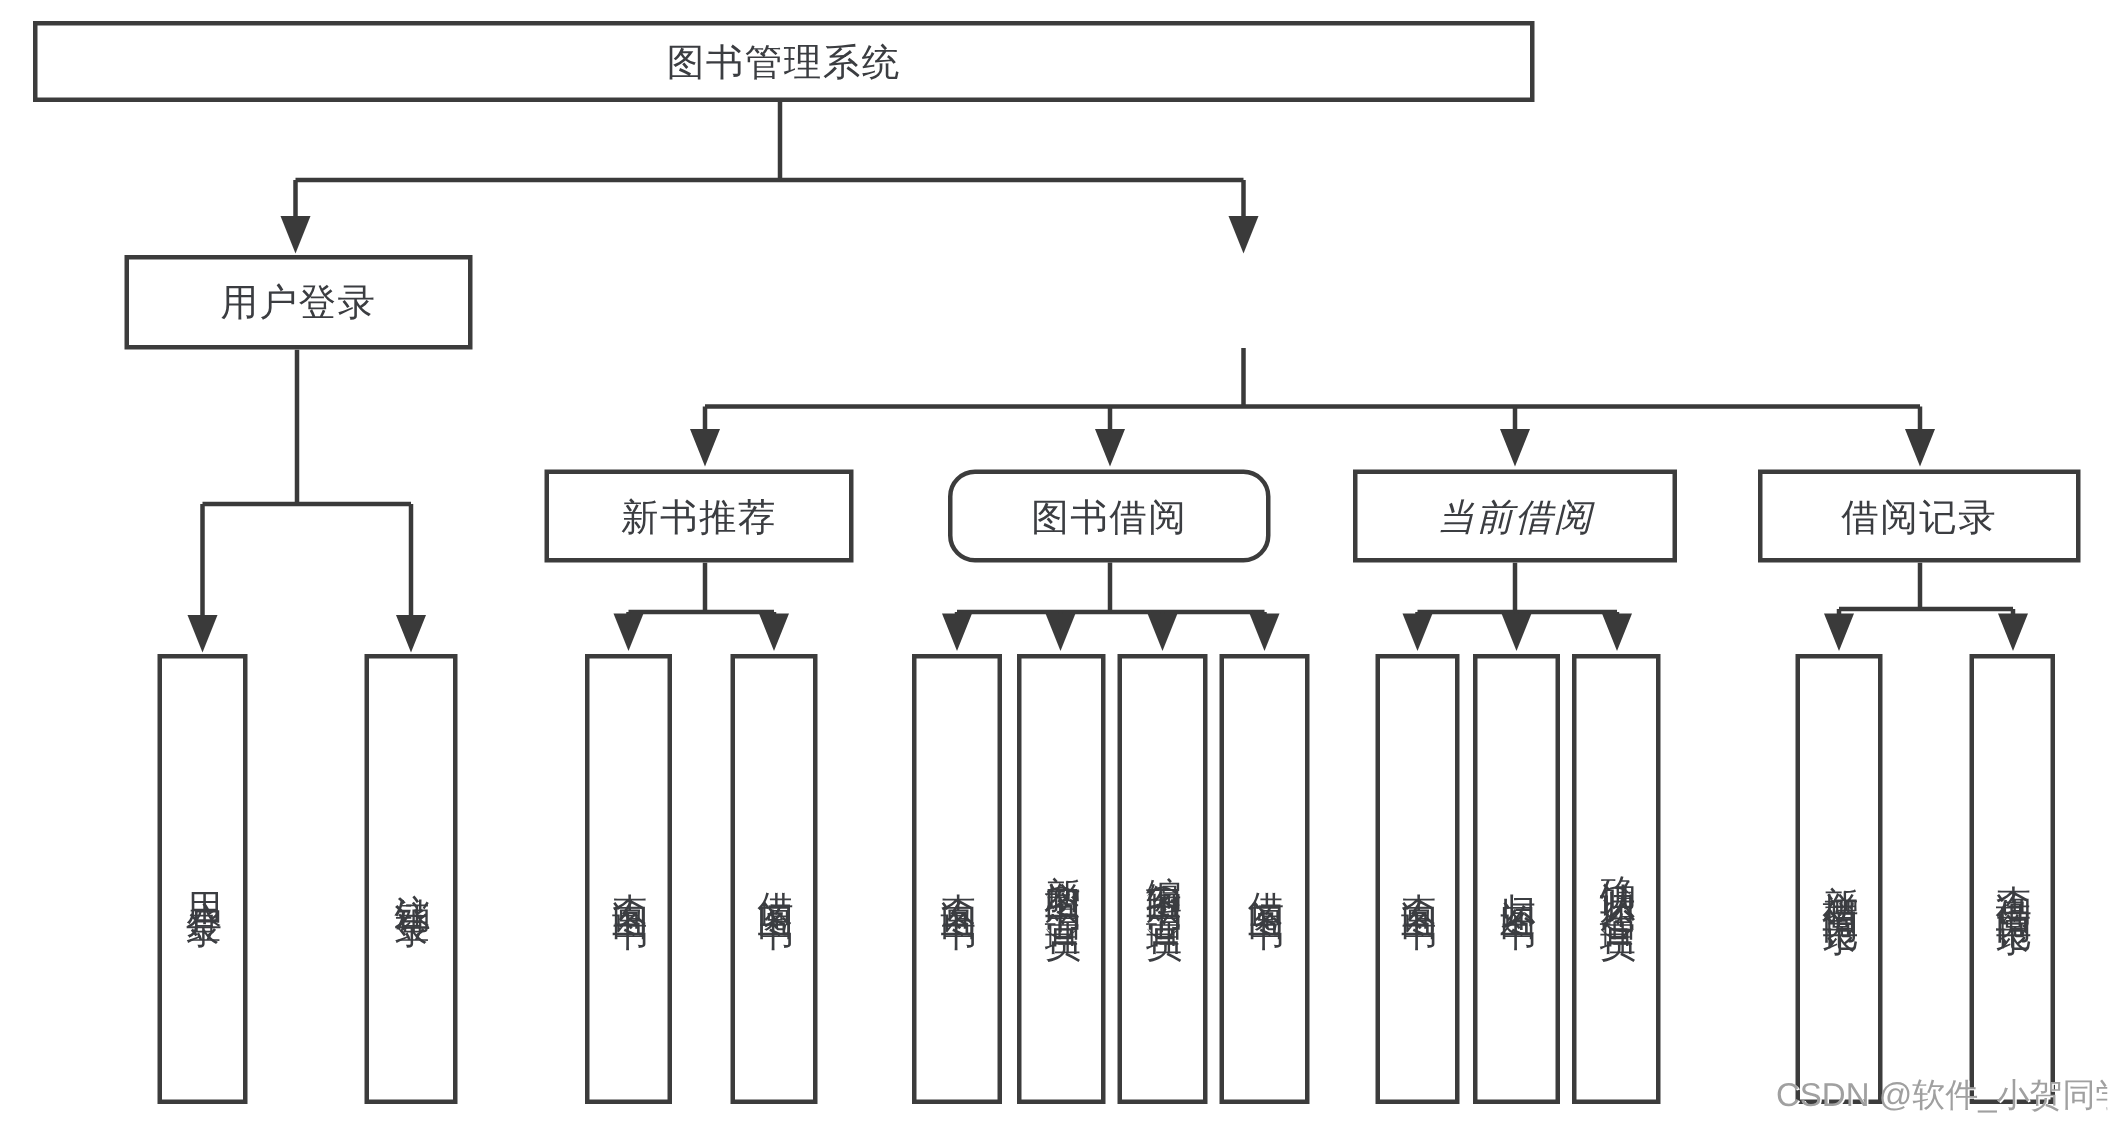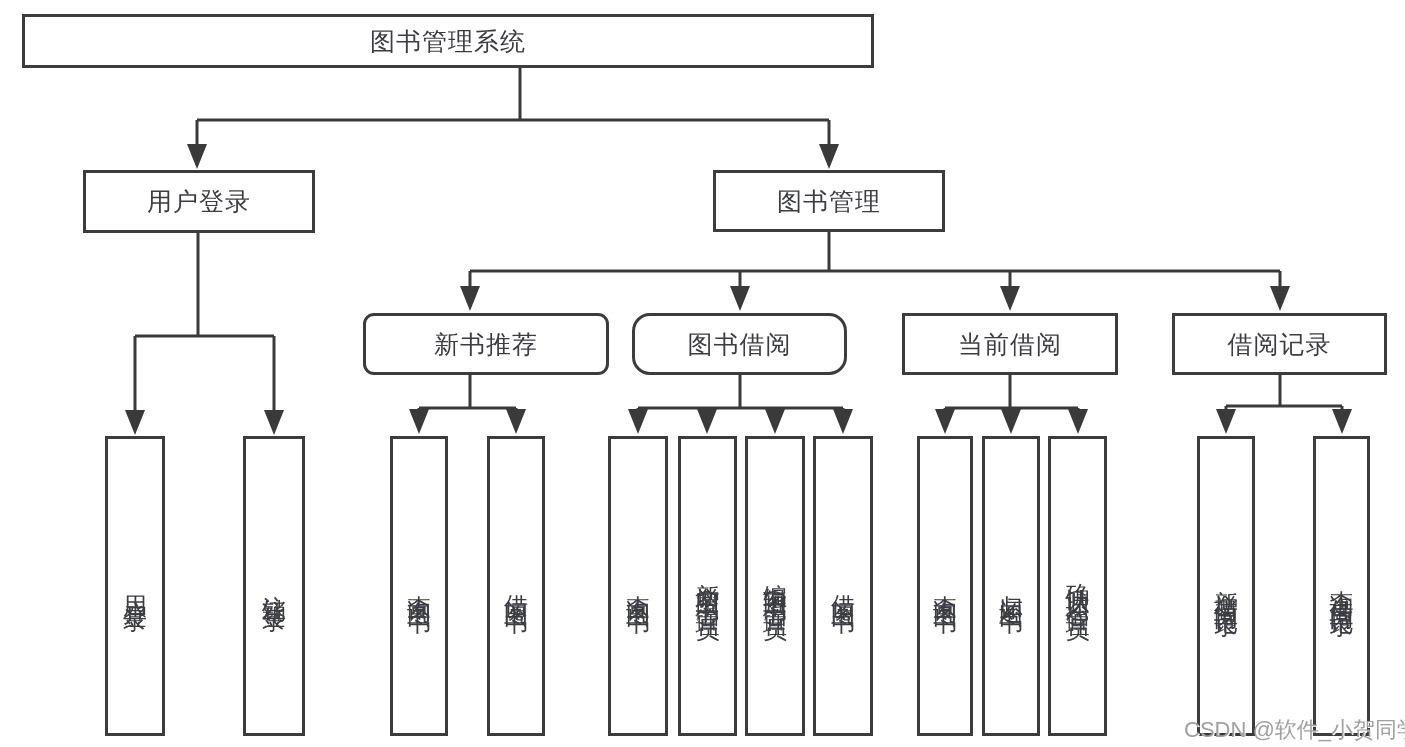--- a/index.html
+++ b/index.html
@@ -16,27 +16,27 @@
     position: absolute;
     box-sizing: border-box;
     border: 3px solid #3c3c3c;
     background: #ffffff;
     display: flex;
     align-items: center;
     justify-content: center;
     color: #3b3d41;
   }
   .hbox { font-size: 25px; letter-spacing: 1px; white-space: nowrap; }
-  .root  { left: 22px;  top: 14px;  width: 852px; height: 54px; }
+  .root  { left: 22px;  top: 14px;  width: 1001px; height: 54px; }
   .l1a   { left: 83px;  top: 170px; width: 232px;  height: 63px; }
   .l1b   { left: 713px; top: 170px; width: 232px;  height: 62px; }
   .l2    { top: 313px; height: 62px; }
-  .l2a   { left: 363px;  width: 246px; border-radius: 11px; }
+  .l2a   { left: 363px;  width: 206px; }
   .l2b   { left: 632px;  width: 215px; border-radius: 18px; }
-  .l2c   { left: 902px;  width: 216px; }
+  .l2c   { left: 902px;  width: 216px; font-style: italic; }
   .l2d   { left: 1172px; width: 215px; text-align: center; }
   .leaf {
     top: 436px; height: 300px;
     writing-mode: vertical-rl;
     text-orientation: mixed;
     font-size: 24px;
     letter-spacing: 5px;
     line-height: 1;
   }
   .lf1  { left: 105px;  width: 60px; }
@@ -131,23 +131,20 @@
     <polygon class="head" points="1332,409 1352,409 1342,434"></polygon>
   </svg>
 
   <div class="box hbox root">
     <span>图书管理系统</span>
   </div>
 
   <div class="box hbox l1a">
     <span>用户登录</span>
   </div>
-  <div class="box hbox l1b">
-    <span>图书管理</span>
-  </div>
 
   <div class="box hbox l2 l2a">
     <span>新书推荐</span>
   </div>
   <div class="box hbox l2 l2b">
     <span>图书借阅</span>
   </div>
   <div class="box hbox l2 l2c">
     <span>当前借阅</span>
   </div>

